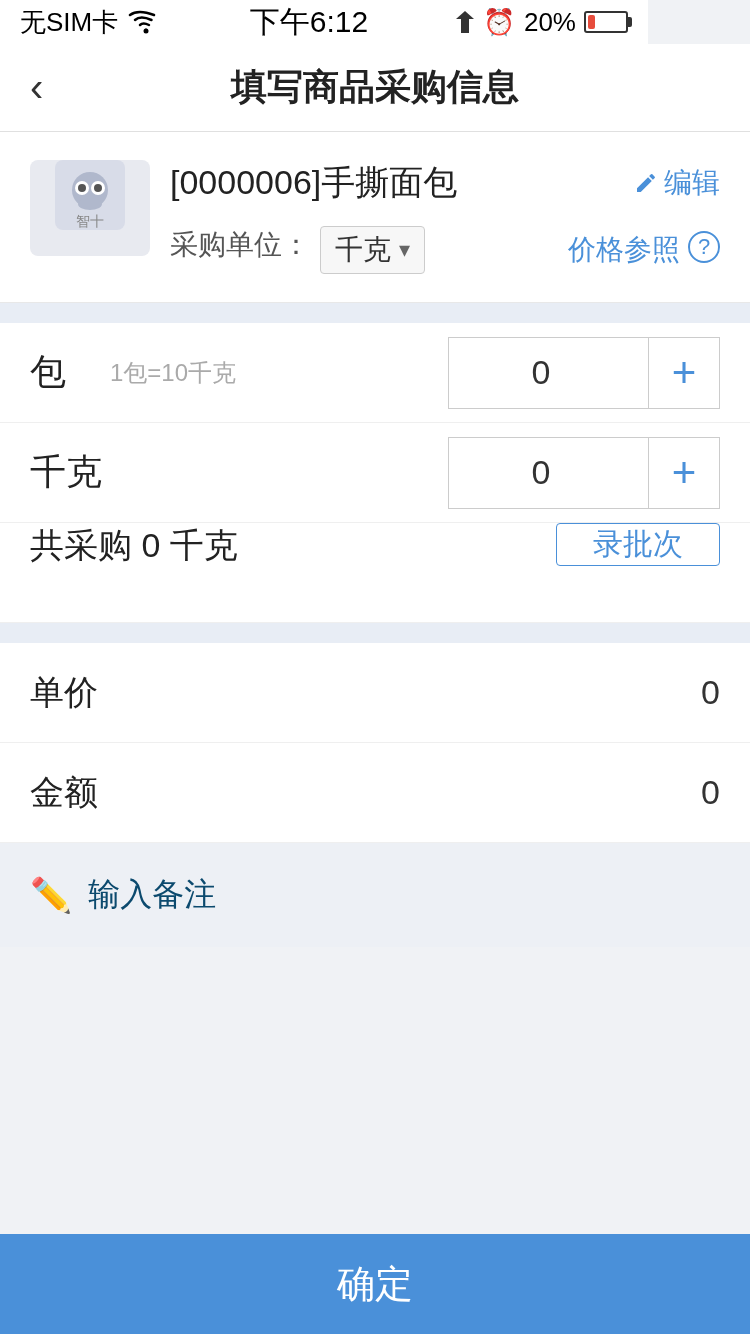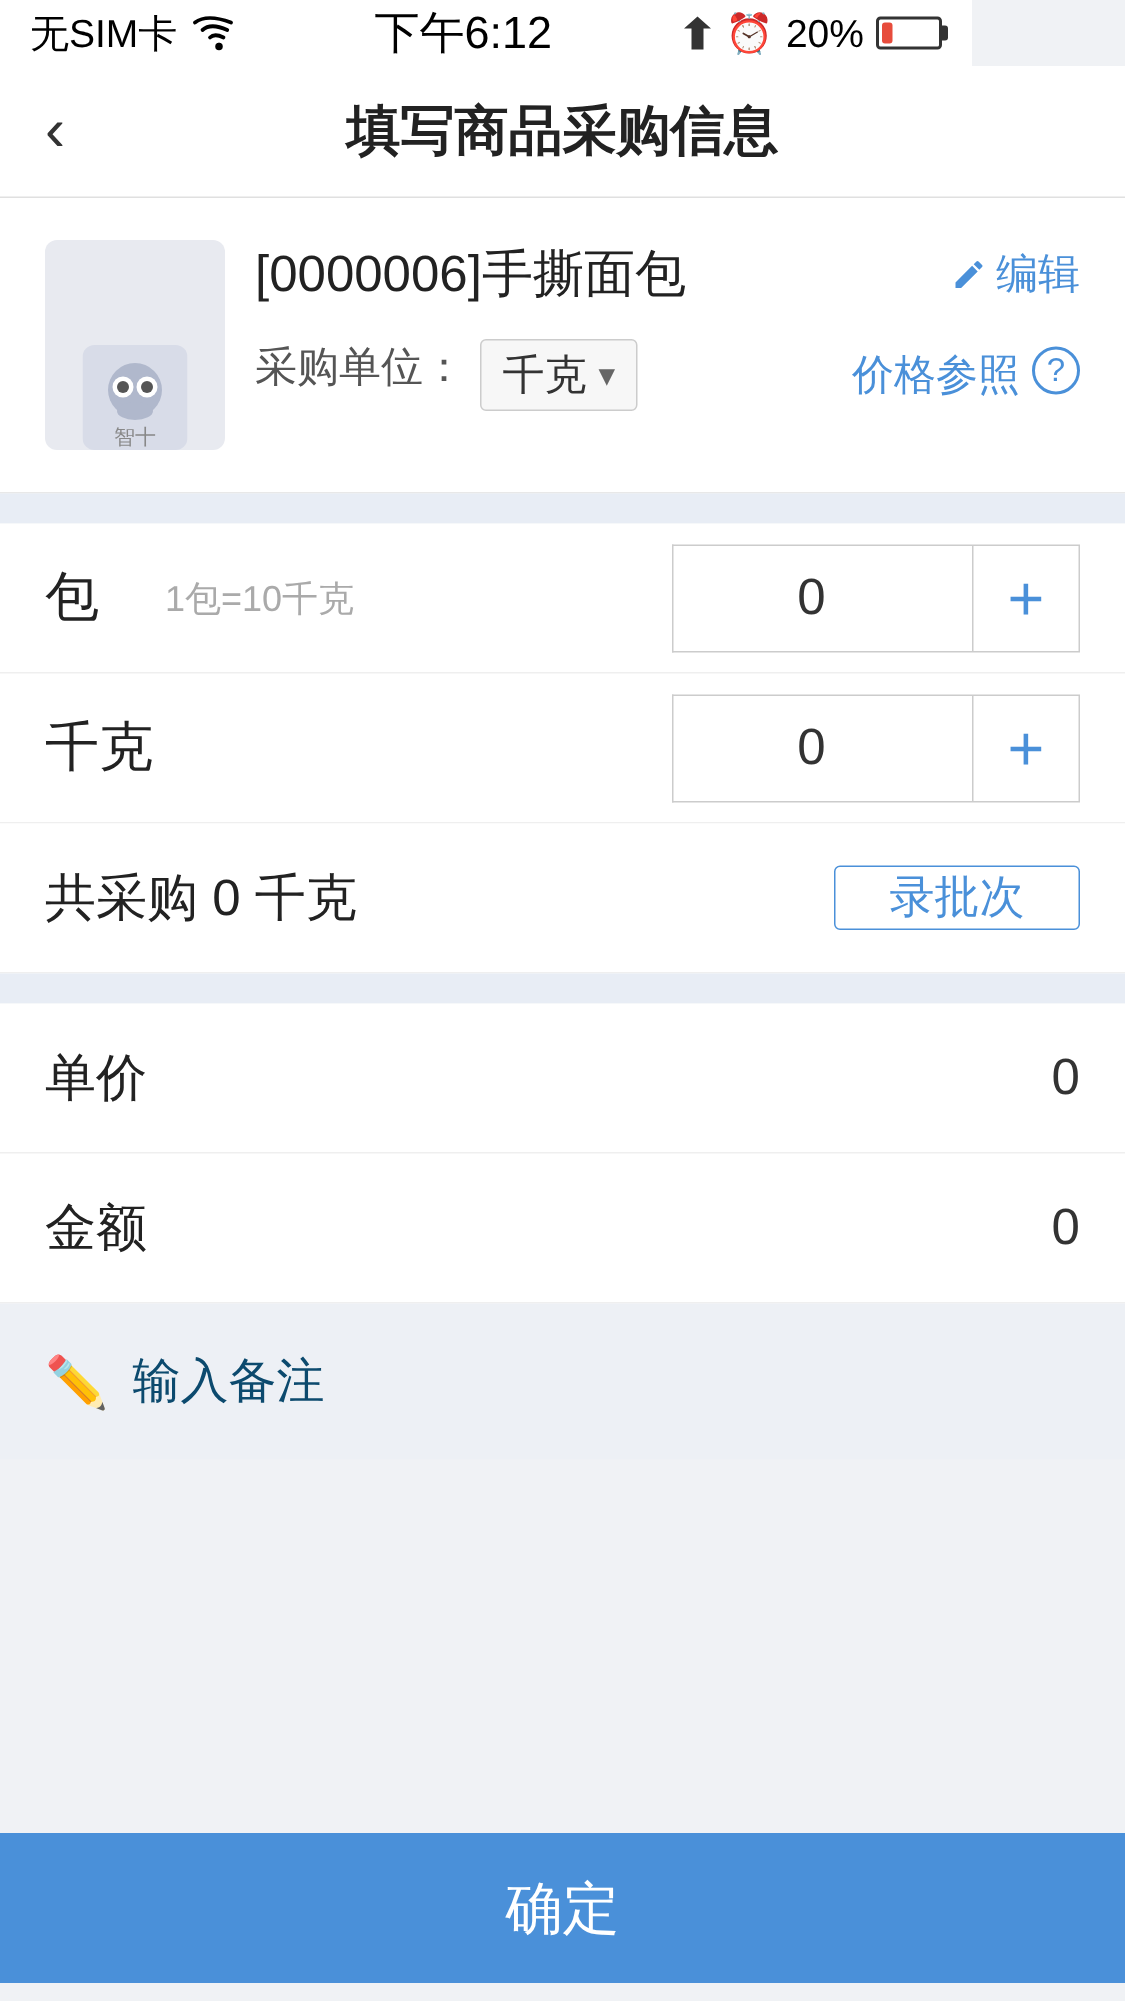--- a/index.html
+++ b/index.html
@@ -68,25 +68,25 @@
       background: #fff;
       margin-top: 0;
       padding: 28px 30px;
       display: flex;
       align-items: flex-start;
       gap: 20px;
       border-bottom: 1px solid #e8e8e8;
     }
     .product-image {
       width: 120px;
-      height: 140px;
+      height: 96px;
       background: #e8eaf0;
       border-radius: 8px;
       display: flex;
-      align-items: flex-end;
+      align-items: flex-start;
       justify-content: center;
       flex-shrink: 0;
       color: #8b5cf6;
       font-size: 28px;
     }
     .product-info { flex: 1; }
     .product-header {
       display: flex;
       justify-content: space-between;
       align-items: center;
@@ -193,21 +193,21 @@
       align-items: center;
       justify-content: center;
       font-size: 42px;
       color: #4a90d9;
       cursor: pointer;
     }
 
     
     .total-row {
       display: flex;
-      align-items: center;
+      align-items: flex-start;
       justify-content: space-between;
       padding: 0 30px;
       height: 100px;
       background: #fff;
       border-bottom: 1px solid #efefef;
       gap: 28px;
     }
     .total-text { font-size: 34px; color: #222; }
     .record-btn {
       border: 1.5px solid #4a90d9;
@@ -260,21 +260,21 @@
       height: 100px;
       background: #4a90d9;
       color: #fff;
       font-size: 38px;
       border: none;
       display: flex;
       align-items: center;
       justify-content: center;
       cursor: pointer;
       position: fixed;
-      bottom: 12px;
+      bottom: 0;
       left: 0;
     }
 
     .page-content {
       display: flex;
       flex-direction: column;
       min-height: 1334px;
       padding-bottom: 100px;
     }
 

